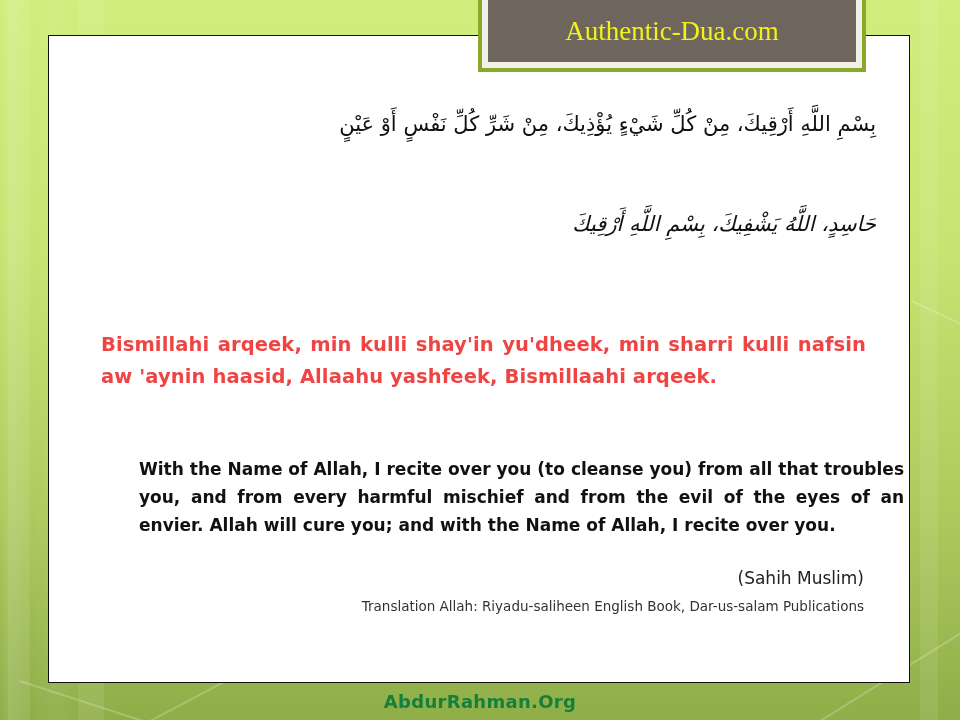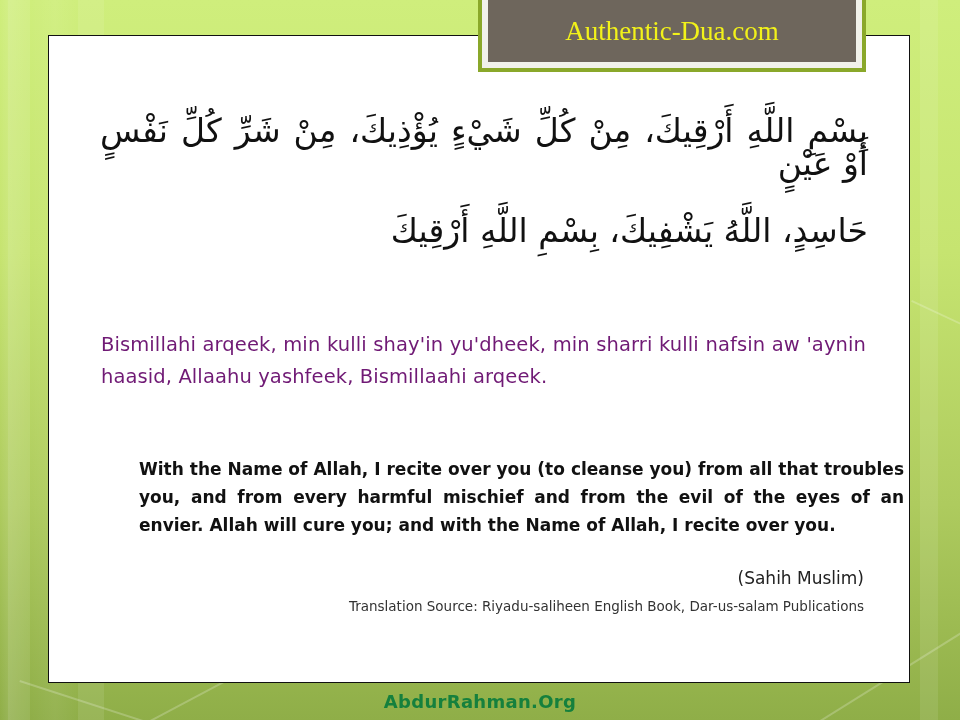--- a/index.html
+++ b/index.html
@@ -30,28 +30,28 @@
       width: 100%; height: 100%; background: #f1f1ea; box-sizing: border-box;
       padding: 0 6px 6px 6px;
     }
     .logo-fill {
       width: 100%; height: 100%; background: #6e665c;
       display: flex; align-items: center; justify-content: center;
       color: #f2f21a; font-family: "Liberation Serif", serif; font-size: 27px;
       padding-top: 4px; box-sizing: border-box;
     }
     .arabic {
-      position: absolute; left: 100px; width: 768px; direction: rtl; text-align: justify;
-      font-family: "DejaVu Sans", sans-serif; color: #111; font-size: 33px; line-height: 1;
+      position: absolute; left: 108px; width: 768px; direction: rtl; text-align: justify;
+      font-family: "DejaVu Sans", sans-serif; color: #111; font-size: 21px; line-height: 1;
     }
     .arabic.l1 { top: 114px; }
-    .arabic.l2 { top: 214px; text-align: right; }
+    .arabic.l2 { top: 214px; text-align: right; font-style: italic; }
     .translit {
       position: absolute; left: 101px; top: 329px; width: 765px;
-      color: #701a75; font-family: "DejaVu Sans", sans-serif; font-weight: normal;
+      color: #ef4444; font-family: "DejaVu Sans", sans-serif; font-weight: bold;
       font-size: 19.5px; line-height: 32px; text-align: justify; letter-spacing: 0.1px;
     }
     .translation {
       position: absolute; left: 101px; top: 455px; width: 765px;
       color: #111; font-family: "DejaVu Sans", sans-serif; font-weight: bold;
       font-size: 17px; line-height: 28px; text-align: justify; margin-left: 38px;
     }
     .source-ref {
       position: absolute; right: 96px; top: 568px;
       color: #222; font-family: "DejaVu Sans", sans-serif; font-size: 17px;
@@ -88,15 +88,15 @@
 </div>
 
 <div class="arabic l1">بِسْمِ اللَّهِ أَرْقِيكَ، مِنْ كُلِّ شَيْءٍ يُؤْذِيكَ، مِنْ شَرِّ كُلِّ نَفْسٍ أَوْ عَيْنٍ</div>
 <div class="arabic l2">حَاسِدٍ، اللَّهُ يَشْفِيكَ، بِسْمِ اللَّهِ أَرْقِيكَ</div>
 
 <div class="translit">Bismillahi arqeek, min kulli shay'in yu'dheek, min sharri kulli nafsin aw 'aynin haasid, Allaahu yashfeek, Bismillaahi arqeek.</div>
 
 <div class="translation">With the Name of Allah, I recite over you (to cleanse you) from all that troubles you, and from every harmful mischief and from the evil of the eyes of an envier. Allah will cure you; and with the Name of Allah, I recite over you.</div>
 
 <div class="source-ref">(Sahih Muslim)</div>
-<div class="source-note">Translation Source: Riyadu-saliheen English Book, Dar-us-salam Publications</div>
+<div class="source-note">Translation Allah: Riyadu-saliheen English Book, Dar-us-salam Publications</div>
 
 <div class="footer-brand">AbdurRahman.Org</div>
 
 </body></html>

